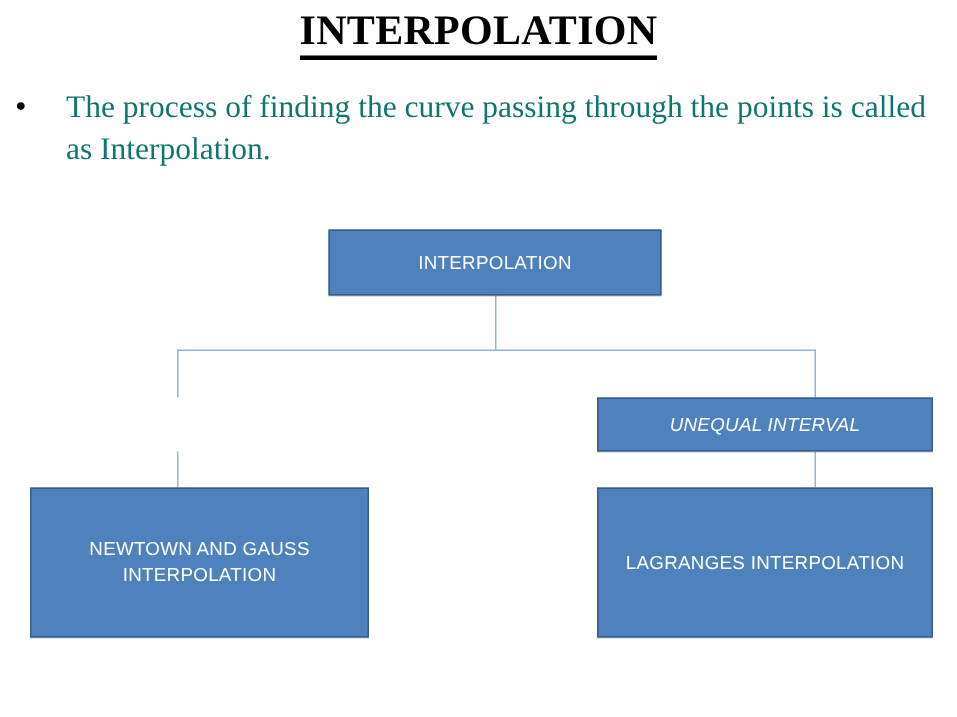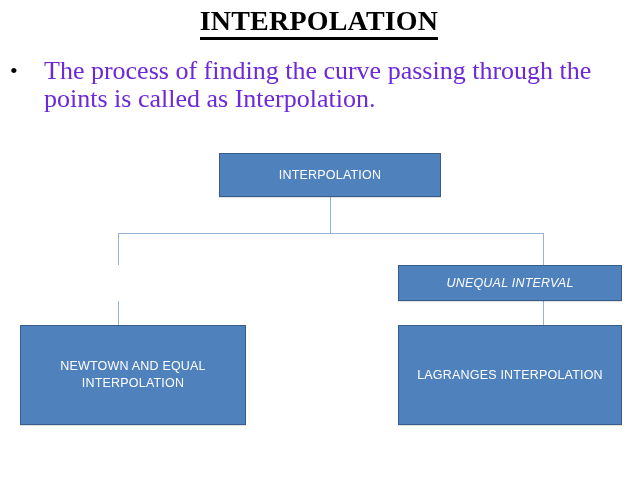--- a/index.html
+++ b/index.html
@@ -48,23 +48,23 @@
     line-height: 28px;
     color: #000;
     width: 38px;
     flex: 0 0 38px;
     text-align: left;
     padding-left: 4px;
     box-sizing: border-box;
   }
   .bullet-text {
     font-family: "Liberation Serif", serif;
-    font-size: 26px;
+    font-size: 21px;
     line-height: 28px;
-    color: #6d28d9;
+    color: #0f766e;
     flex: 1 1 auto;
   }
 
   
   .diagram {
     position: absolute;
     left: 0;
     top: 0;
     width: 638px;
     height: 478px;
@@ -130,20 +130,20 @@
   <div class="node node-root">
     <span>INTERPOLATION</span>
   </div>
 
 
   <div class="node node-right1">
     <span>UNEQUAL INTERVAL</span>
   </div>
 
   <div class="node node-left2">
-    <span>NEWTOWN AND EQUAL INTERPOLATION</span>
+    <span>NEWTOWN AND GAUSS INTERPOLATION</span>
   </div>
 
   <div class="node node-right2">
     <span>LAGRANGES INTERPOLATION</span>
   </div>
 
 </div>
 
 </body></html>

